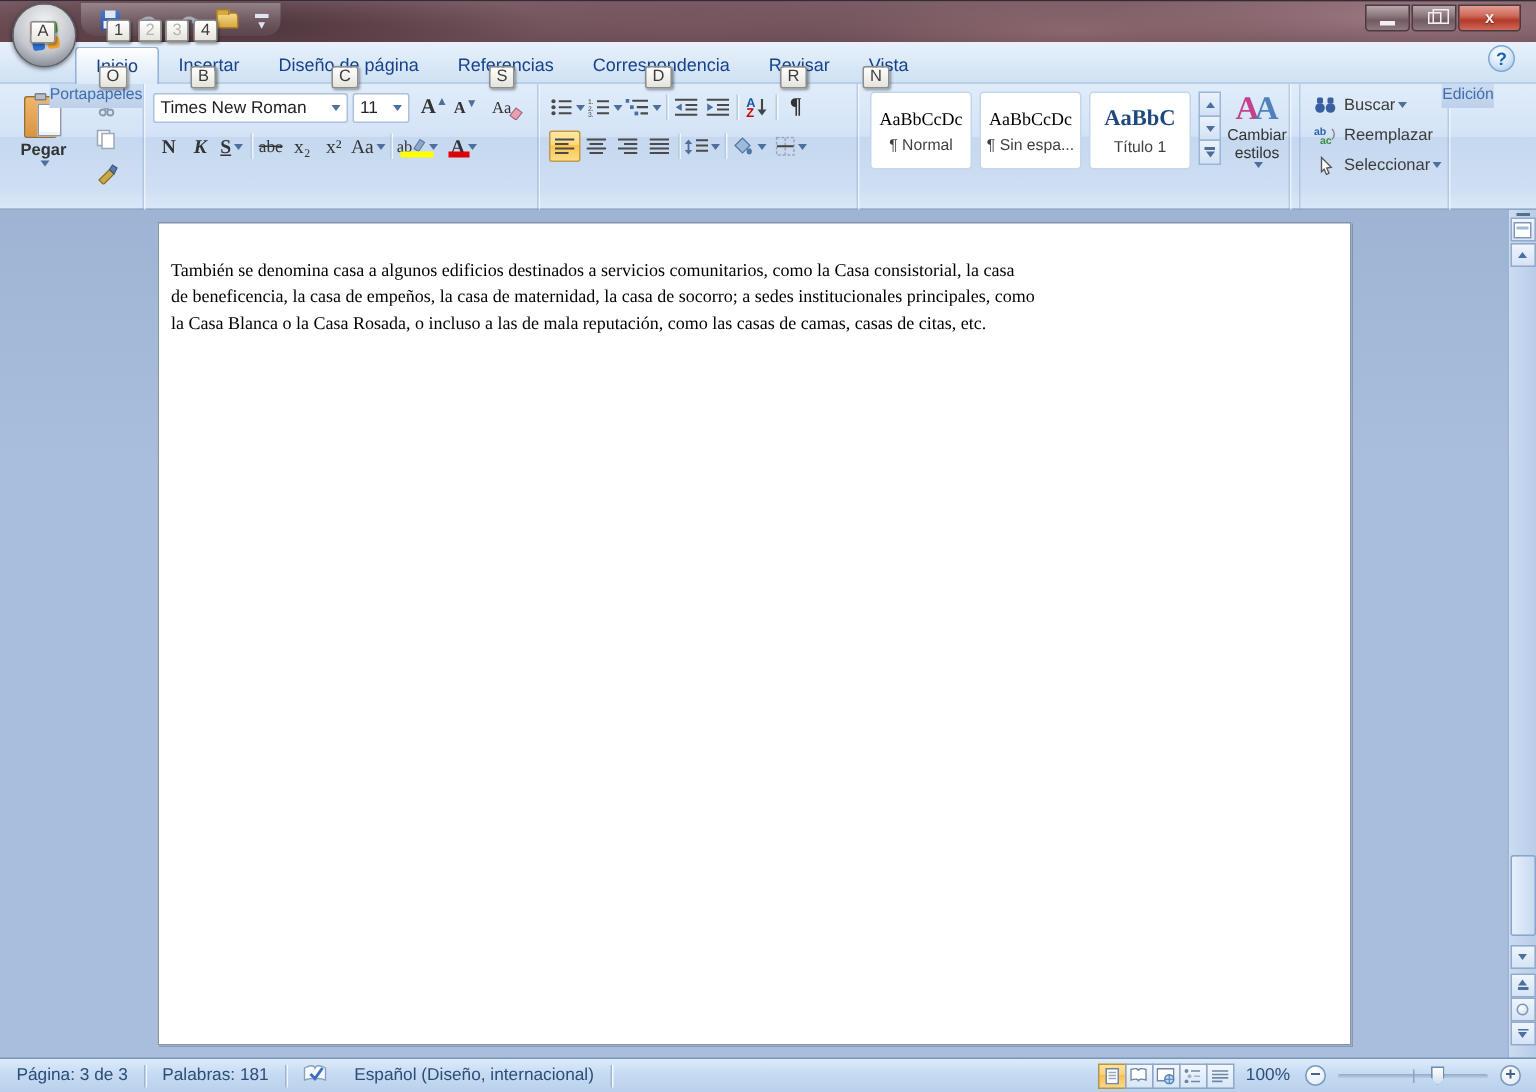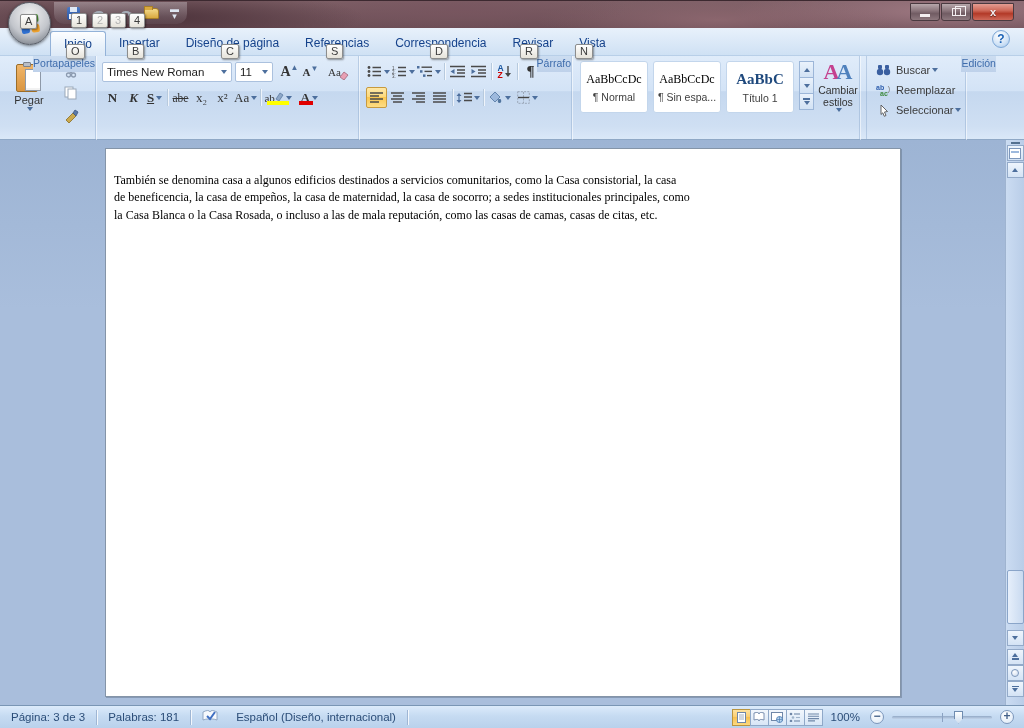--- a/index.html
+++ b/index.html
@@ -79,21 +79,21 @@
     border:1px solid transparent; border-radius:2px; font-size:12px; color:#333; position:relative; }
   .rbtn.on { background:linear-gradient(#ffe8a6,#fcd97e 45%,#fbc54d 46%,#fddd85); border:1px solid #c79a3f; }
   .caret { width:0; height:0; border-left:3px solid transparent; border-right:3px solid transparent;
     border-top:4px solid #4d6f9d; margin-left:2px; }
   .combo { background:#fff; border:1px solid #abc1de; border-radius:2px; height:20px;
     display:flex; align-items:center; font-size:11.5px; color:#222; padding:0 4px; }
   .combo .caret { margin-left:auto; }
 
   
   .pastebtn { position:absolute; left:6px; top:4px; width:46px; height:72px; display:flex; flex-direction:column;
-    align-items:center; font-size:11px; color:#333; }
+    align-items:center; font-size:11px; color:#333;font-weight:bold; }
   .clipboard { width:26px; height:32px; position:relative; margin-top:2px; }
   .clipboard .board { position:absolute; left:0; top:2px; width:22px; height:28px; background:linear-gradient(#f0b66a,#d99540);
     border:1px solid #9c6d28; border-radius:2px; }
   .clipboard .clip { position:absolute; left:7px; top:0; width:8px; height:5px; background:#b9bec6; border:1px solid #7c828c; border-radius:1px; }
   .clipboard .paper { position:absolute; left:9px; top:7px; width:16px; height:22px; background:#fff; border:1px solid #8e99a8;
     box-shadow:inset 0 3px 0 #fff, inset 0 -2px 0 #f2f2f2; }
   .pp-col { position:absolute; left:58px; top:4px; display:flex; flex-direction:column; }
   .pp-small { width:26px; height:22px; display:flex; align-items:center; justify-content:center; font-size:13px; color:#6b7c92; }
 
   
@@ -438,21 +438,20 @@
           <div class="rbtn" style="margin-left:4px;">
             <svg width="13" height="13">
                 <rect x=".7" y=".7" width="11.6" height="11.6" fill="none" stroke="#9aa7b8" stroke-dasharray="2 1.2"></rect>
                 <path d="M6.5 1 v11 M1 6.5 h11" stroke="#9aa7b8" stroke-dasharray="2 1.2"></path>
                 <path d="M1 6.5 h11" stroke="#444" stroke-width="1.4"></path>
               </svg>
             <div class="caret"></div>
           </div>
         </div>
       </div>
-      <div class="rgroup-label">Párrafo</div>
       <svg class="launcher" viewBox="0 0 11 11">
           <path d="M1 1 h5 M1 1 v5" stroke="#7f9bbf" stroke-width="1.4" fill="none"></path>
           <path d="M4 4 l4 4 M8 5 v3 h-3" stroke="#7f9bbf" stroke-width="1.2" fill="none"></path>
         </svg>
     </div>
 
     <div class="rgroup" style="width:288px;">
       <div class="rgroup-content">
         <div class="stylecard" style="left:8px;">
           <div class="prev">AaBbCcDc</div>

